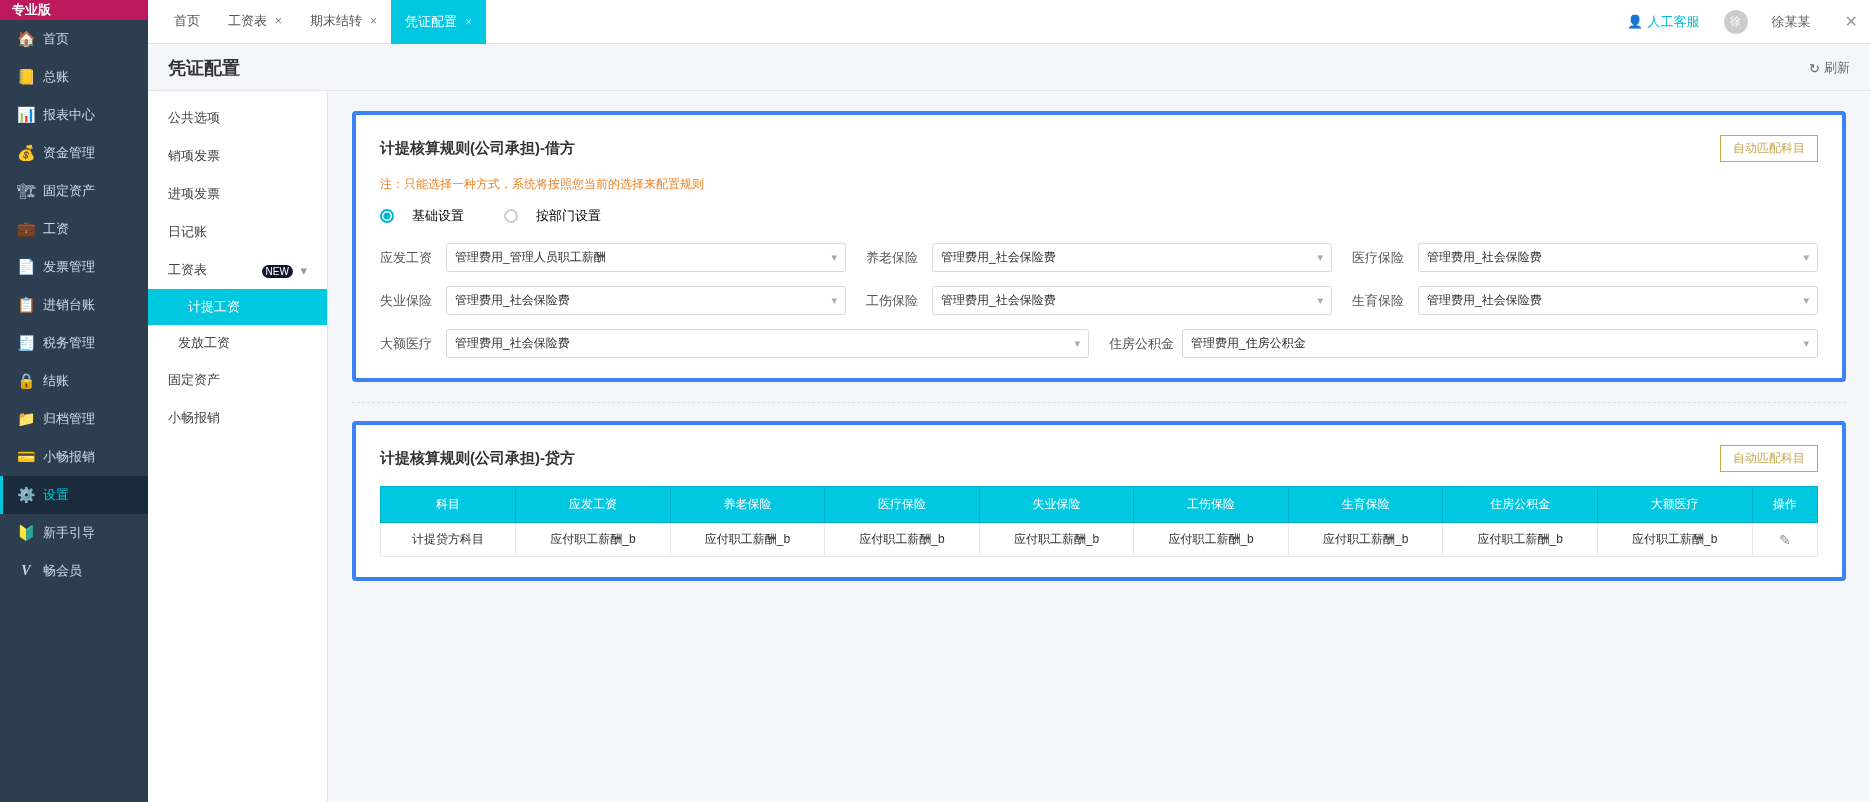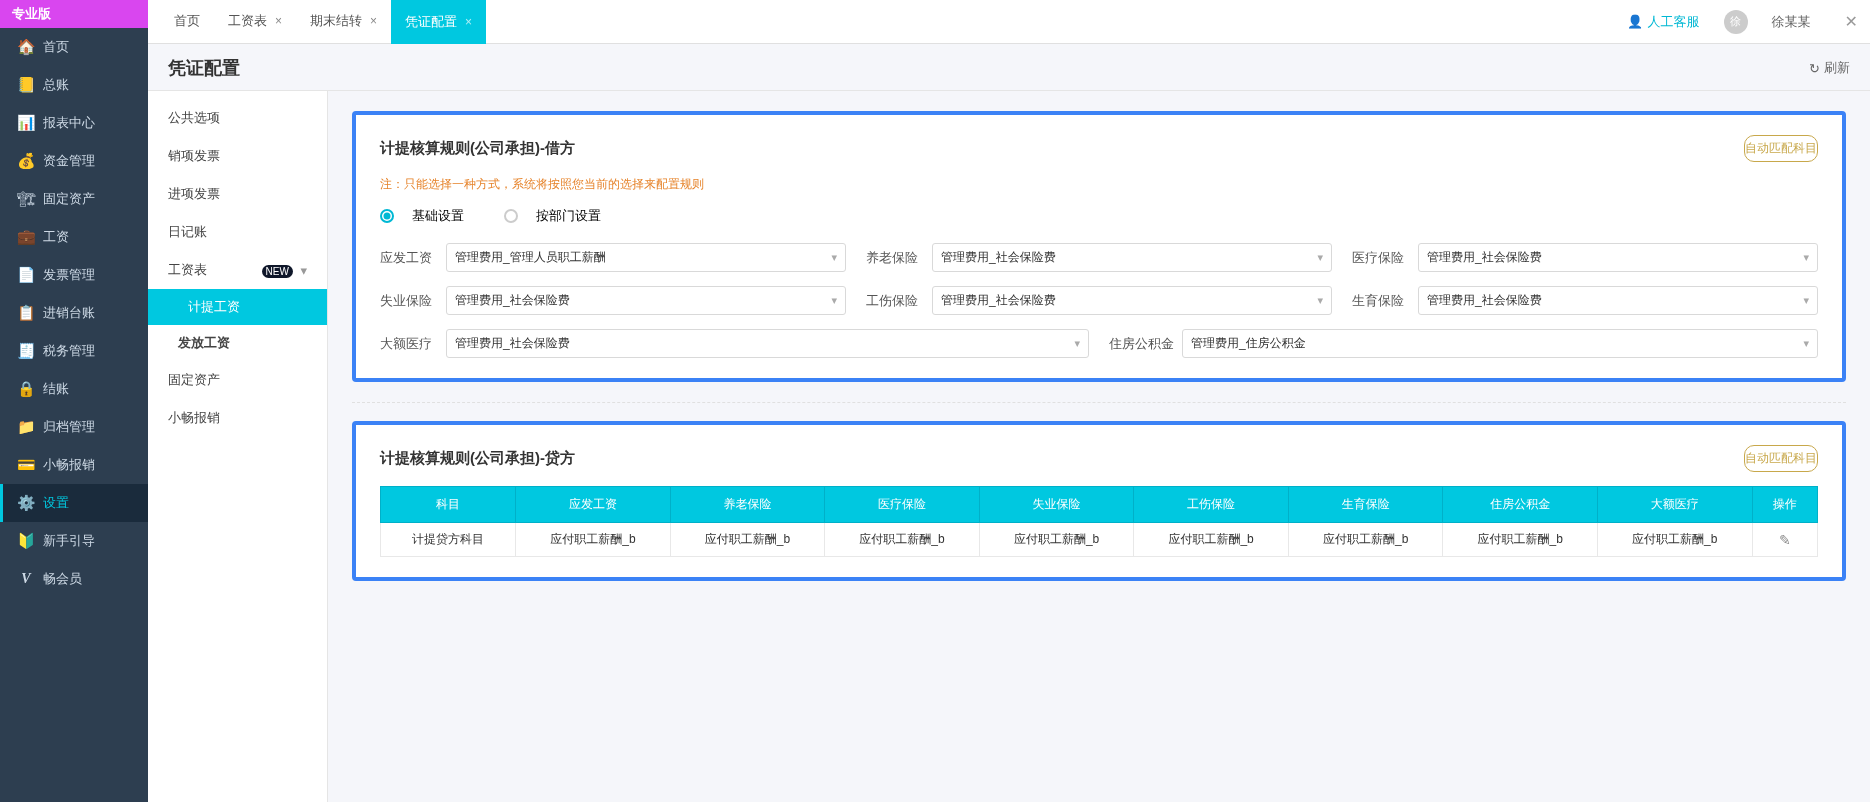--- a/index.html
+++ b/index.html
@@ -9,26 +9,26 @@
     .sidebar {
       width: 148px;
       background: #2d3e50;
       display: flex;
       flex-direction: column;
       flex-shrink: 0;
       height: 100%;
       overflow-y: auto;
     }
     .sidebar-header {
-      background: #d946ef;
+      background: #be185d;
       color: white;
       font-size: 13px;
       font-weight: bold;
       padding: 8px 12px;
-      height: 28px;
+      height: 20px;
       display: flex;
       align-items: center;
     }
     .sidebar-item {
       display: flex;
       align-items: center;
       padding: 10px 14px;
       color: #cdd9e5;
       cursor: pointer;
       font-size: 13px;
@@ -141,21 +141,20 @@
       right: 14px;
       top: 50%;
       transform: translateY(-50%);
       color: #999;
     }
     .left-submenu-item {
       padding: 9px 30px;
       color: #444;
       cursor: pointer;
       font-size: 13px;
-      font-weight: bold;
     }
     .left-submenu-item.active { background: #00c8e0; color: white; font-weight: normal; padding-left: 40px; }
 
     
     .right-content {
       flex: 1;
       overflow-y: auto;
       padding: 20px 24px;
     }
 
@@ -175,22 +174,22 @@
     }
     .section-title {
       font-size: 15px;
       font-weight: bold;
       color: #333;
     }
     .auto-match-btn {
       border: 1px solid #c8a84b;
       color: #c8a84b;
       background: white;
-      padding: 4px 0;
-      border-radius: 10px;
+      padding: 4px 12px;
+      border-radius: 0;
       cursor: pointer;
       font-size: 12px;
     }
 
     .notice-text {
       color: #e6832a;
       font-size: 12px;
       margin-bottom: 14px;
     }
 

